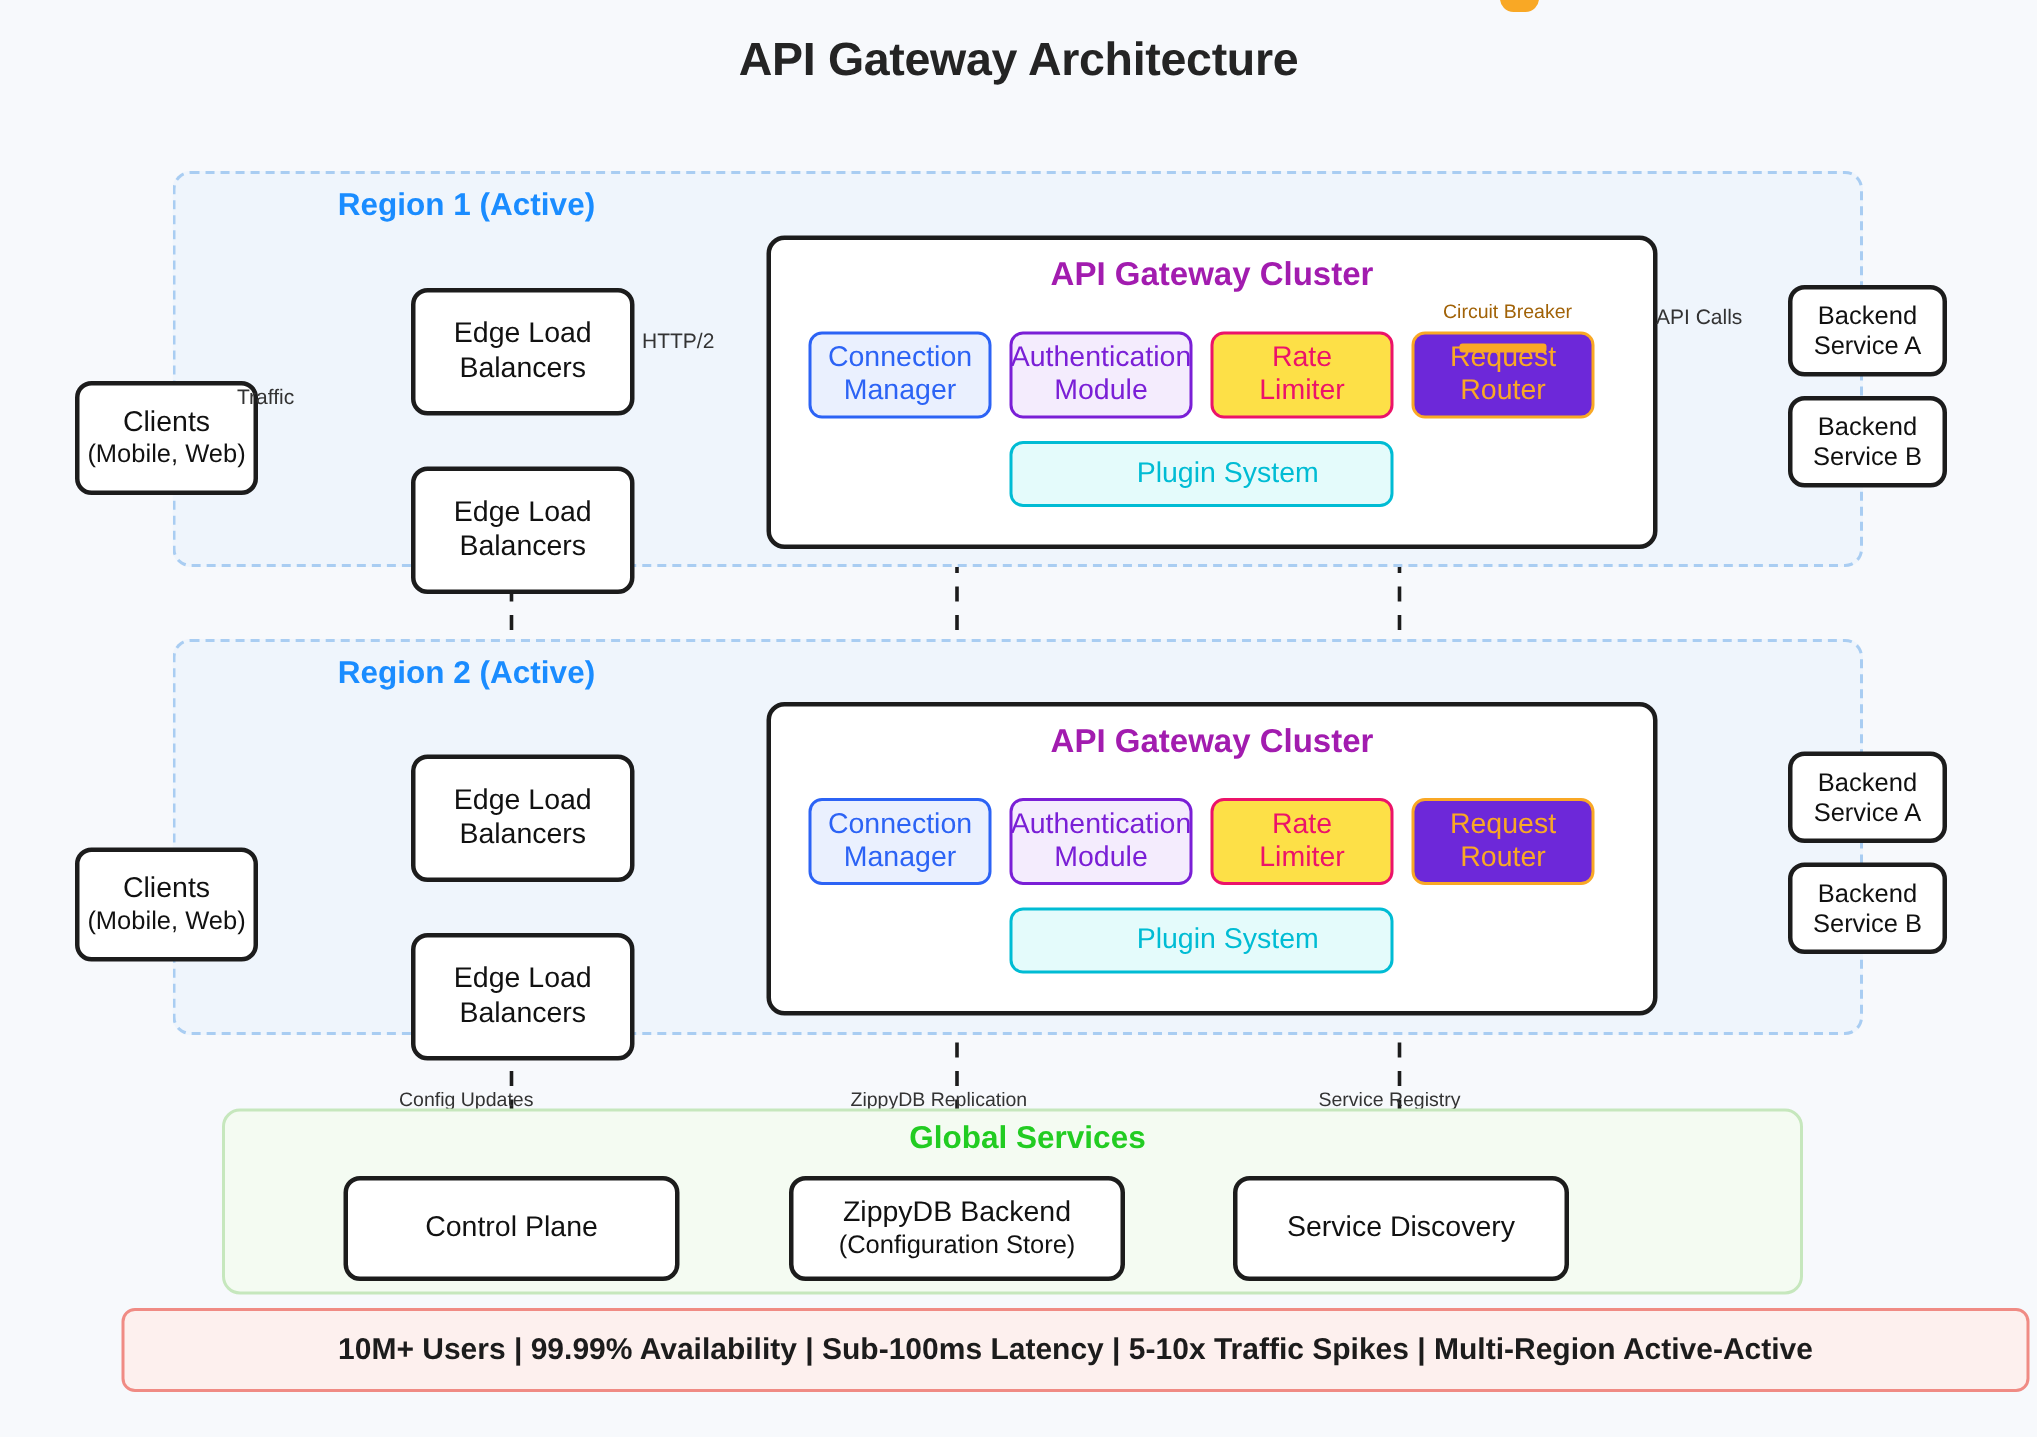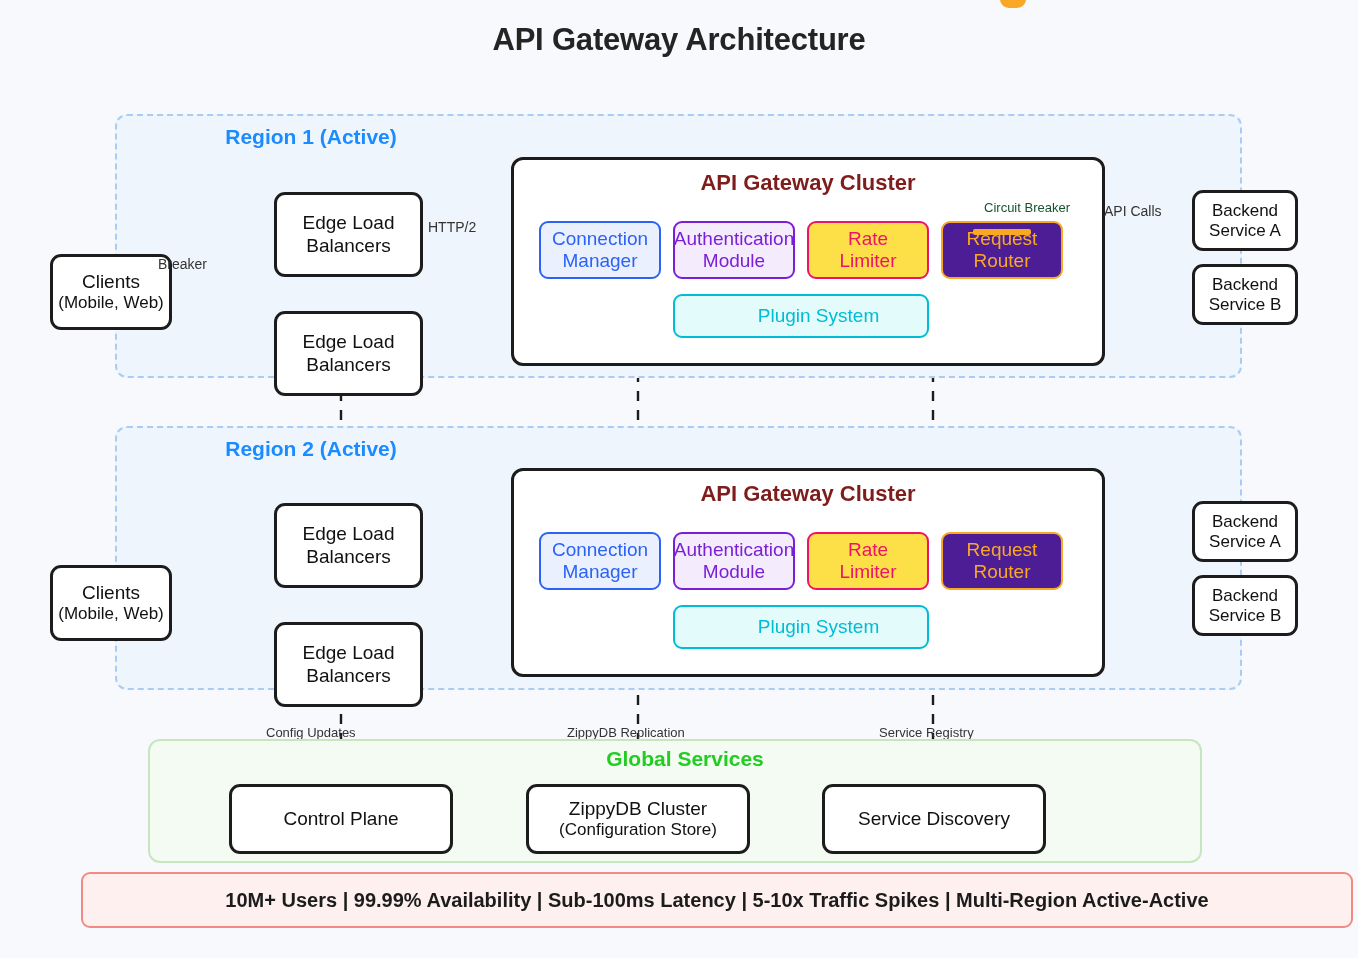--- a/index.html
+++ b/index.html
@@ -87,45 +87,45 @@
   
   .cluster {
     border: 3px solid #1c1c1c;
     background: #ffffff;
     border-radius: 12px;
   }
   .cluster-title {
     text-align: center;
     font-size: 22px;
     font-weight: bold;
-    color: #7f1d1d;
+    color: #a21caf;
   }
 
   
   .component {
     border-width: 2px;
     border-style: solid;
     border-radius: 9px;
     display: flex;
     align-items: center;
     justify-content: center;
     text-align: center;
     font-size: 19px;
     line-height: 1.14;
   }
   .cmp-conn  { border-color:#2c63f5; background:#eaf0fe; color:#2c63f5; }
   .cmp-auth  { border-color:#7a1fd6; background:#f4ecfd; color:#7a1fd6; }
   .cmp-rate  { border-color:#ec1369; background:#fde047; color:#ec1369; }
-  .cmp-route { border-color:#f9a825; background:#4c1d95; color:#f9a825; }
+  .cmp-route { border-color:#f9a825; background:#6d28d9; color:#f9a825; }
   .cmp-plugin{ border-color:#00bcd4; background:#e4fbfb; color:#00bcd4;padding-left:35px; }
 
   .cb-label {
     font-size: 13px;
-    color: #14532d;
-    text-align: right;
+    color: #a16207;
+    text-align: center;
     white-space: nowrap;
   }
   .cb-bar {
     background: #f9a825;
     border-radius: 2px;
   }
 
   
   .wire-label {
     font-size: 14px;
@@ -193,21 +193,21 @@
     </g>
   </svg>
 
   <div class="abs region" style="left:115px; top:114px; width:1127px; height:264px;"></div>
   <div class="abs region-title" style="left:115px; top:125px; width:392px;">Region 1 (Active)</div>
 
   <div class="abs node" style="left:50px; top:254px; width:122px; height:76px;">
     <div>Clients</div>
     <div class="sub">(Mobile, Web)</div>
   </div>
-  <div class="abs wire-label" style="left:158px; top:256px;">Breaker</div>
+  <div class="abs wire-label" style="left:158px; top:256px;">Traffic</div>
 
   <div class="abs node" style="left:274px; top:192px; width:149px; height:85px;">
     <div>Edge Load</div>
     <div>Balancers</div>
   </div>
   <div class="abs node" style="left:274px; top:311px; width:149px; height:85px;">
     <div>Edge Load</div>
     <div>Balancers</div>
   </div>
   <div class="abs wire-label" style="left:428px; top:219px;">HTTP/2</div>
@@ -303,21 +303,21 @@
   <div class="abs wire-label sm" style="left:567px; top:725px;">ZippyDB Replication</div>
   <div class="abs wire-label sm" style="left:879px; top:725px;">Service Registry</div>
 
   <div class="abs global-box" style="left:148px; top:739px; width:1054px; height:124px;"></div>
   <div class="abs global-title" style="left:148px; top:747px; width:1054px;">Global Services</div>
 
   <div class="abs node" style="left:229px; top:784px; width:224px; height:70px;">
     <div>Control Plane</div>
   </div>
   <div class="abs node" style="left:526px; top:784px; width:224px; height:70px;">
-    <div>ZippyDB Cluster</div>
+    <div>ZippyDB Backend</div>
     <div class="sub">(Configuration Store)</div>
   </div>
   <div class="abs node" style="left:822px; top:784px; width:224px; height:70px;">
     <div>Service Discovery</div>
   </div>
 
   <div class="abs stats-banner" style="left:33px; top:872px; width:1272px; height:56px;margin-left:48px;">
     <span>10M+ Users | 99.99% Availability | Sub-100ms Latency | 5-10x Traffic Spikes | Multi-Region Active-Active</span>
   </div>
 

